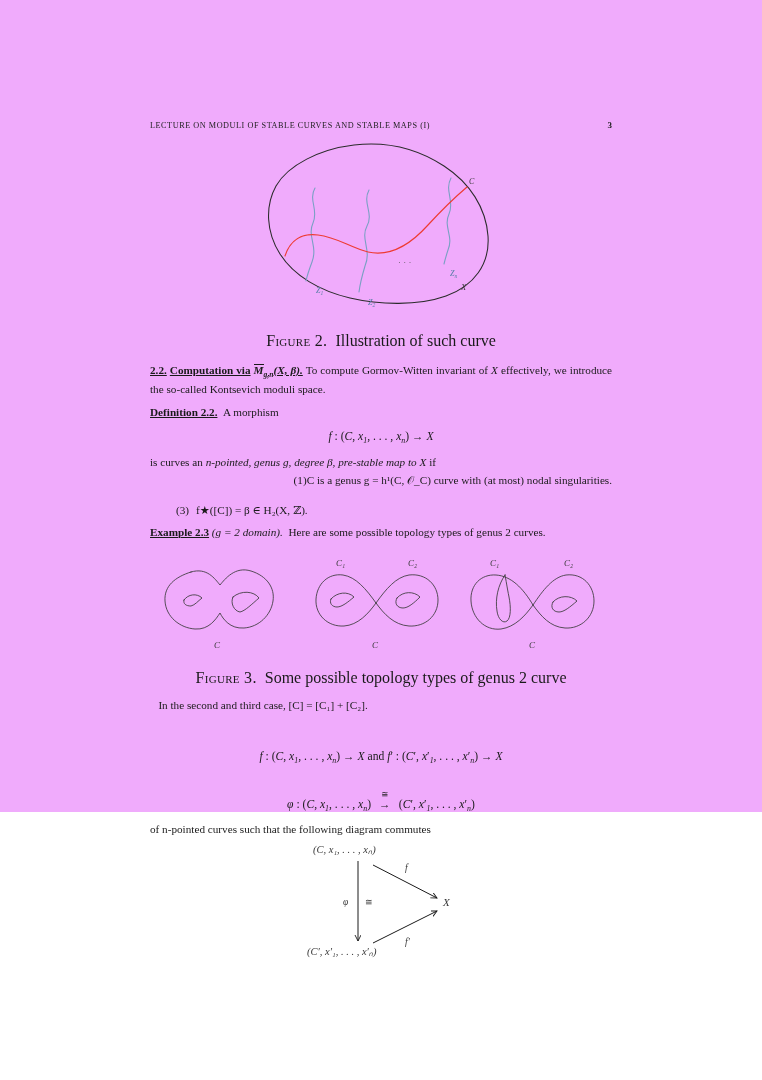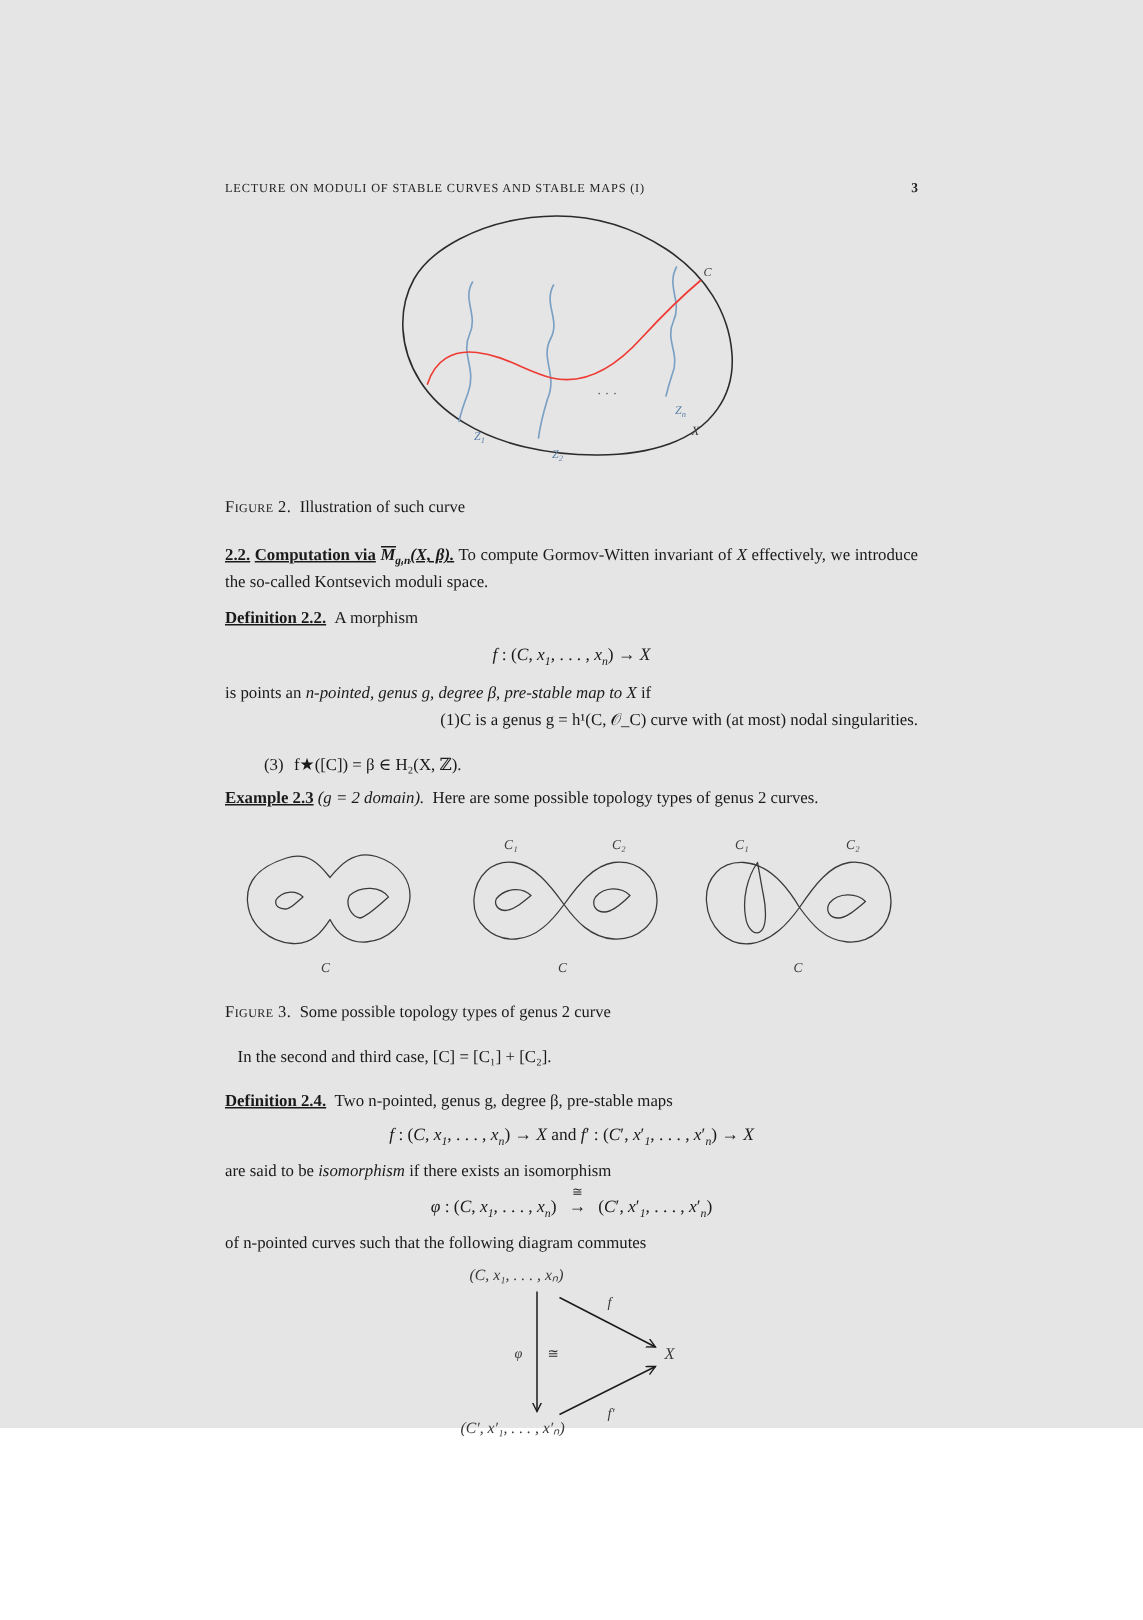--- a/index.html
+++ b/index.html
@@ -11,22 +11,22 @@
     width: 762px;
     height: 1080px;
     position: relative;
     font-family: "Liberation Serif", "DejaVu Serif", serif;
     color: #1a1a1a;
     overflow: hidden;
   }
   .page {
     position: absolute;
     left: 0; top: 0;
-    width: 762px; height: 952px;
-    background: #e5e5e5;
+    width: 762px; height: 812px;
+    background: #f0abfc;
   }
   
   .runhead {
     position: absolute;
     left: 150px; top: 120px;
     width: 462px;
     display: flex;
     justify-content: space-between;
     align-items: baseline;
   }
@@ -49,22 +49,22 @@
     width: 462px;
     font-size: 11.2px;
     line-height: 15.2px;
     text-align: justify;
     color: #1a1a1a;
   }
   .caption {
     position: absolute;
     left: 150px;
     width: 462px;
-    text-align: left;
-    font-size: 11px;
+    text-align: center;
+    font-size: 16px;
     color: #1a1a1a;
   }
   .caption .fig-label {
     font-variant: small-caps;
     letter-spacing: 0.3px;
   }
   .eq {
     position: absolute;
     left: 150px;
     width: 462px;
@@ -158,21 +158,21 @@
   <div class="body-text" style="top:405px;">
     <span class="bf">Definition 2.2.</span>
     &nbsp;<span>A morphism</span>
   </div>
 
   <div class="eq" style="top:430px;">
     <span class="mi">f</span> : (<span class="mi">C</span>, <span class="mi">x</span><sub class="mi">1</sub>, . . . , <span class="mi">x</span><sub class="mi">n</sub>) → <span class="mi">X</span>
   </div>
 
   <div class="body-text" style="top:455px;">
-    <span>is points an</span>
+    <span>is curves an</span>
     <span class="it">n-pointed, genus g, degree β, pre-stable map to</span>
     <span class="mi">X</span>
     <span>if</span>
   </div>
 
   <div class="listitem" style="top:473px;text-align:right;">
     <span class="lnum">(1)</span><span>C is a genus g = h¹(C, 𝒪_C) curve with (at most) nodal singularities.</span>
   </div>
   <div class="listitem" style="top:503px;">
     <span class="lnum">(3)</span><span>f★([C]) = β ∈ H₂(X, ℤ).</span>
@@ -225,35 +225,26 @@
 
   <div class="caption" style="top:669px;">
     <span class="fig-label">Figure 3.</span>
     &nbsp;<span>Some possible topology types of genus 2 curve</span>
   </div>
 
   <div class="body-text" style="top:698px;">
     &nbsp;&nbsp;&nbsp;<span>In the second and third case, [C] = [C₁] + [C₂].</span>
   </div>
 
-  <div class="body-text" style="top:727px;">
-    <span class="bf">Definition 2.4.</span>
-    &nbsp;<span>Two n-pointed, genus g, degree β, pre-stable maps</span>
-  </div>
 
   <div class="eq" style="top:750px;">
     <span class="mi">f</span> : (<span class="mi">C</span>, <span class="mi">x</span><sub class="mi">1</sub>, . . . , <span class="mi">x</span><sub class="mi">n</sub>) → <span class="mi">X</span> and
     <span class="mi">f</span>′ : (<span class="mi">C</span>′, <span class="mi">x</span>′<sub class="mi">1</sub>, . . . , <span class="mi">x</span>′<sub class="mi">n</sub>) → <span class="mi">X</span>
   </div>
 
-  <div class="body-text" style="top:774px;">
-    <span>are said to be</span>
-    <span class="it">isomorphism</span>
-    <span>if there exists an isomorphism</span>
-  </div>
 
   <div class="eq" style="top:798px;">
     <span class="mi">φ</span> : (<span class="mi">C</span>, <span class="mi">x</span><sub class="mi">1</sub>, . . . , <span class="mi">x</span><sub class="mi">n</sub>)
     <span style="display:inline-block; position:relative; width:22px; text-align:center;">
       <span style="position:absolute; left:0; right:0; top:-9px; font-size:8.5px;">≅</span>
       <span>→</span>
     </span>
     (<span class="mi">C</span>′, <span class="mi">x</span>′<sub class="mi">1</sub>, . . . , <span class="mi">x</span>′<sub class="mi">n</sub>)
   </div>
 

